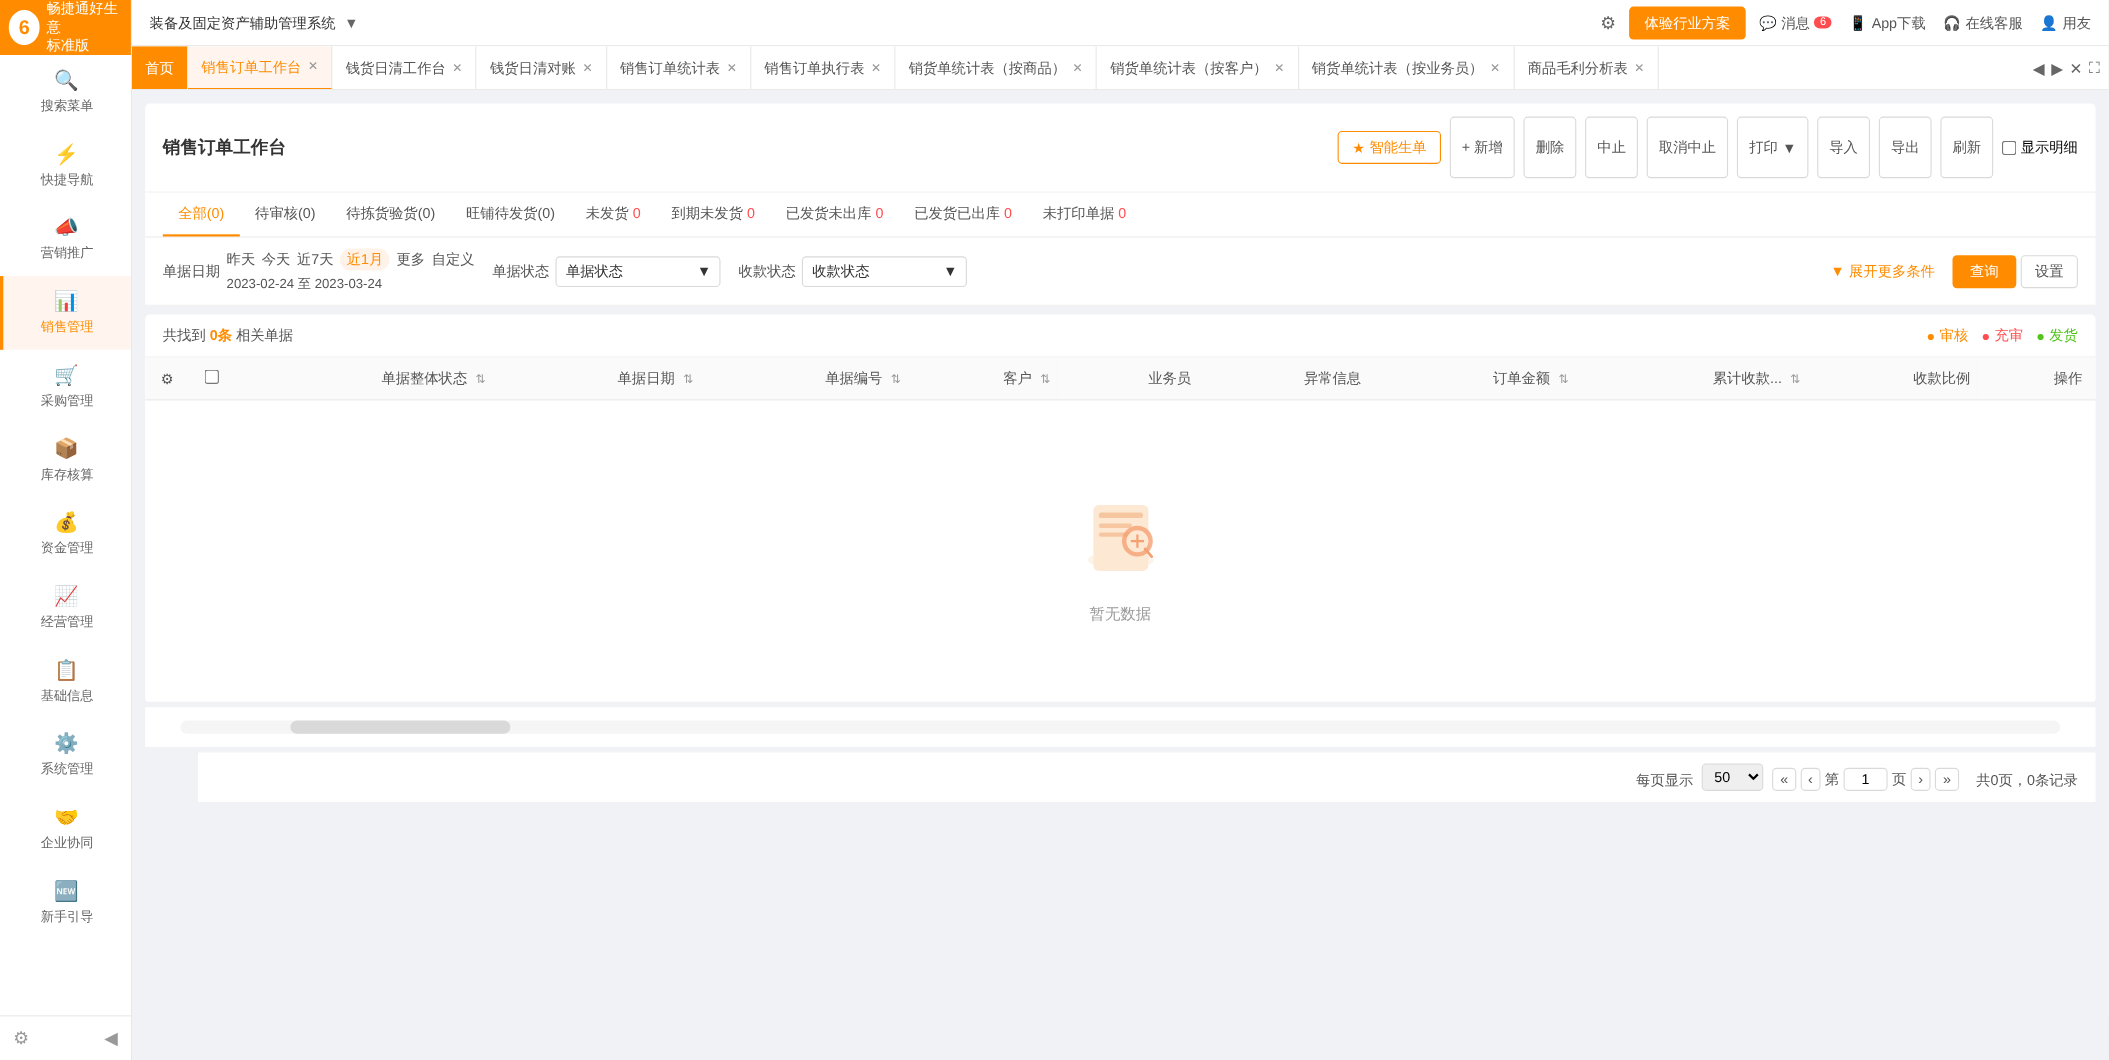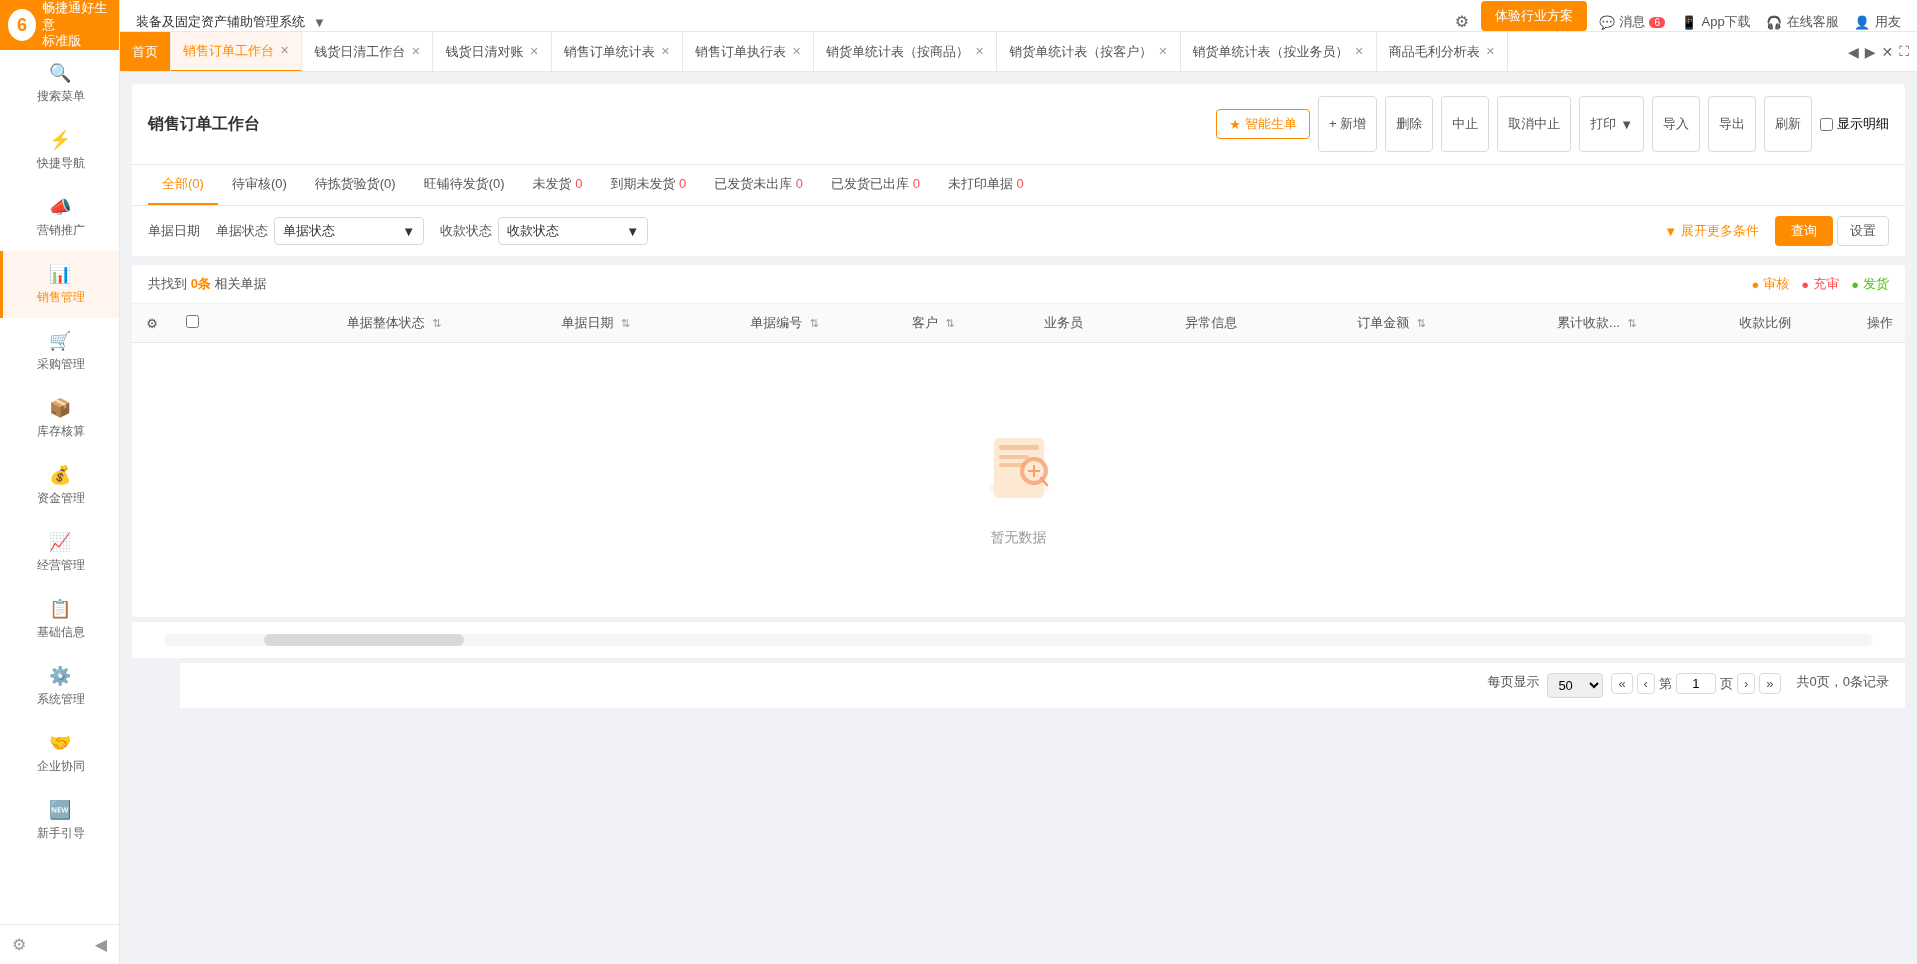--- a/index.html
+++ b/index.html
@@ -15,21 +15,21 @@
     .sidebar-item.active { background: #fff5ee; color: #ff8c00; border-left-color: #ff8c00; }
     .sidebar-item .s-icon { font-size: 18px; }
     .sidebar-item .s-label { font-size: 12px; text-align: center; }
     .sidebar-bottom { display: flex; align-items: center; justify-content: space-between; padding: 10px 12px; border-top: 1px solid #e8e8e8; }
     .sidebar-bottom-icon { color: #999; cursor: pointer; font-size: 16px; }
 
     
     .main { flex: 1; display: flex; flex-direction: column; overflow: hidden; }
 
     
-    .topbar { height: 32px; background: #fff; display: flex; align-items: flex-end; padding: 0 16px; border-bottom: 1px solid #e8e8e8; gap: 12px; flex-shrink: 0; }
+    .topbar { height: 42px; background: #fff; display: flex; align-items: center; padding: 0 16px; border-bottom: 1px solid #e8e8e8; gap: 12px; flex-shrink: 0; }
     .topbar-title { flex: 1; font-size: 14px; color: #333; display: flex; align-items: center; gap: 8px; }
     .topbar-dropdown { color: #666; cursor: pointer; }
     .topbar-actions { display: flex; align-items: center; gap: 16px; }
     .topbar-btn-orange { background: #ff8c00; color: #fff; border: none; padding: 6px 14px; border-radius: 4px; cursor: pointer; font-size: 13px; }
     .topbar-action-item { display: flex; align-items: center; gap: 4px; color: #555; cursor: pointer; font-size: 13px; }
     .topbar-action-item .badge { background: #ff4d4f; color: #fff; border-radius: 10px; font-size: 10px; padding: 0 5px; min-width: 16px; text-align: center; }
 
     
     .tabbar { height: 40px; background: #fff; display: flex; align-items: center; border-bottom: 1px solid #e8e8e8; overflow: hidden; flex-shrink: 0; }
     .tab { display: flex; align-items: center; padding: 0 12px; height: 40px; border-right: 1px solid #e8e8e8; cursor: pointer; white-space: nowrap; font-size: 13px; color: #555; gap: 6px; flex-shrink: 0; }
@@ -85,21 +85,21 @@
     td { padding: 10px 12px; border-bottom: 1px solid #f0f0f0; color: #333; font-size: 13px; }
     .th-check { width: 40px; text-align: center; }
     .th-setting { width: 40px; text-align: center; }
 
     
     .empty-state { display: flex; flex-direction: column; align-items: center; padding: 60px 20px; }
     .empty-icon { width: 100px; height: 100px; margin-bottom: 16px; }
     .empty-text { color: #999; font-size: 14px; }
 
     
-    .pagination { background: #fff; padding: 10px 16px; display: flex; align-items: flex-start; justify-content: flex-end; gap: 8px; border-top: 1px solid #f0f0f0; margin-left: 48px; }
+    .pagination { background: #fff; padding: 10px 16px; display: flex; align-items: flex-end; justify-content: flex-end; gap: 8px; border-top: 1px solid #f0f0f0; margin-left: 48px; }
     .pagination-label { color: #555; }
     .pagination-select { border: 1px solid #d9d9d9; padding: 3px 6px; border-radius: 4px; font-size: 13px; }
     .pagination-nav { display: flex; align-items: center; gap: 4px; }
     .pagination-btn { color: #555; cursor: pointer; padding: 2px 6px; border: 1px solid #d9d9d9; border-radius: 4px; font-size: 13px; background: #fff; }
     .pagination-page { display: flex; align-items: center; gap: 4px; color: #555; }
     .pagination-input { width: 40px; border: 1px solid #d9d9d9; text-align: center; padding: 2px 4px; border-radius: 4px; }
     .pagination-total { color: #555; margin-left: 8px; }
 
     
     .horizontal-scroll { height: 12px; background: #f5f5f5; border-radius: 6px; margin: 8px 16px; }
@@ -304,20 +304,31 @@
         <span>已发货已出库</span><span class="badge-red"> 0</span>
       </div>
       <div class="sub-tab">
         <span>未打印单据</span><span class="badge-red"> 0</span>
       </div>
     </div>
 
     <div class="filter-bar">
       <div class="filter-item">
         <span class="filter-label">单据日期</span>
+        <div class="filter-date-block">
+          <div class="filter-date-links">
+            <span class="filter-date-link">昨天</span>
+            <span class="filter-date-link">今天</span>
+            <span class="filter-date-link">近7天</span>
+            <span class="filter-date-link active">近1月</span>
+            <span class="filter-date-link">更多</span>
+            <span class="filter-date-link">自定义</span>
+          </div>
+          <div class="filter-date-range">2023-02-24 至 2023-03-24</div>
+        </div>
       </div>
 
       <div class="filter-item">
         <span class="filter-label">单据状态</span>
         <div class="filter-select" style="min-width:150px;">
           <span>单据状态</span>
           <span>▼</span>
         </div>
       </div>
 

